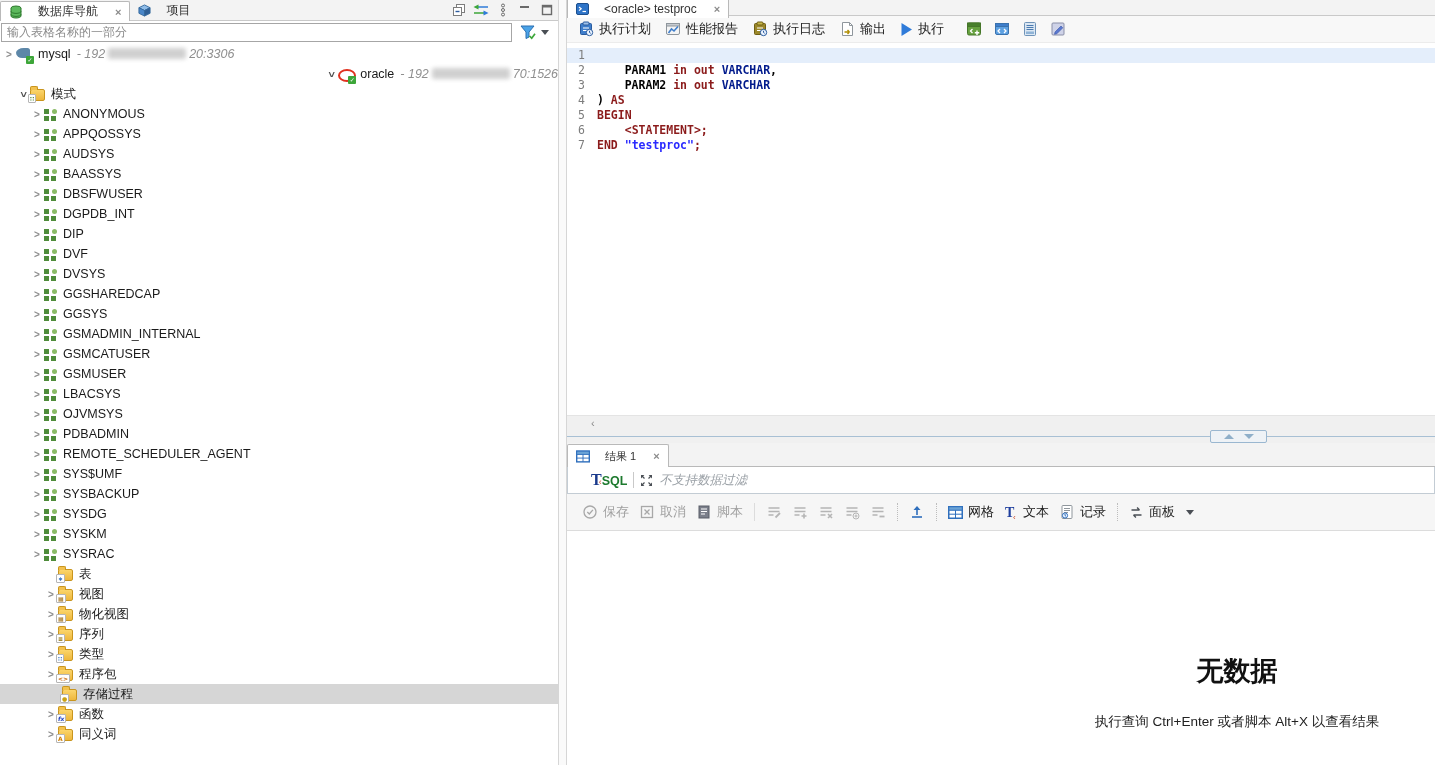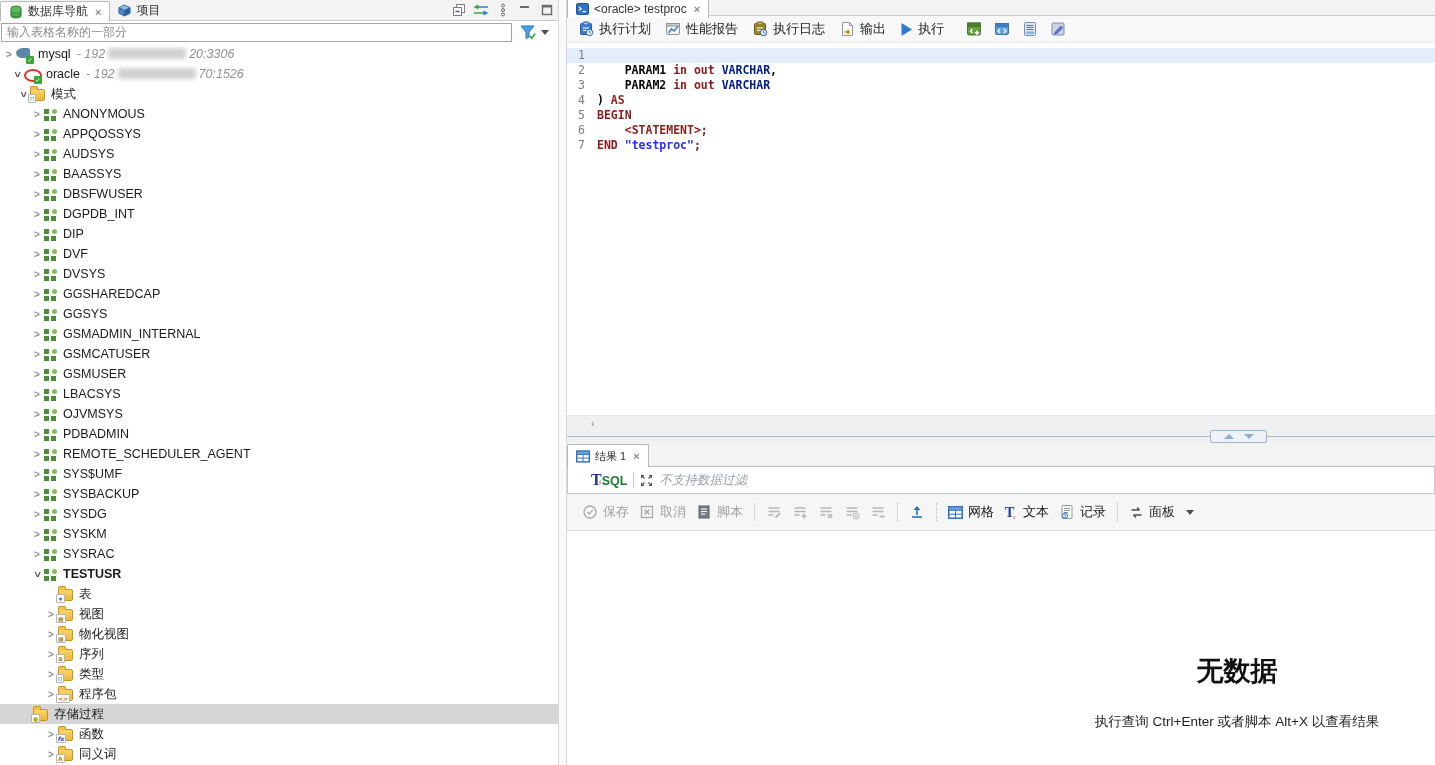--- a/index.html
+++ b/index.html
@@ -6,21 +6,21 @@
   html,body{width:1435px;height:765px;overflow:hidden;background:#fff;
     font-family:"Liberation Sans","DejaVu Sans",sans-serif;font-size:12.5px;color:#1a1a1a}
   .app{position:relative;width:1435px;height:765px}
 
   
   .nav-panel{position:absolute;left:0;top:0;width:558px;height:765px;background:#fff}
   .vsash{position:absolute;left:558px;top:0;width:9px;height:765px;background:#fafafa;
     border-left:1px solid #d6d6d6;border-right:1px solid #d6d6d6}
 
   .tabbar{display:flex;align-items:flex-end;height:21px;background:#f3f3f3;border-bottom:1px solid #c9c9c9}
-  .tab{display:inline-flex;align-items:center;gap:5px;height:20px;padding:0 8px;font-size:12px;
+  .tab{display:inline-flex;align-items:center;gap:15px;height:20px;padding:0 8px;font-size:12px;
     color:#333;cursor:default;white-space:nowrap}
   .tab.active{background:#fff;border:1px solid #b9b9b9;border-bottom:none;border-radius:2px 2px 0 0;margin-bottom:-1px}
   .tclose{color:#8a8a8a;font-weight:bold;font-size:11px;margin-left:2px}
   .tclose::before{content:"×"}
   .tb-spacer{flex:1}
   .hbtn{display:inline-flex;align-items:center;justify-content:center;width:22px;height:19px;margin-bottom:1px}
 
   .nav-filter{display:flex;align-items:center;height:23px;padding:1px 1px 2px 1px;background:#fff}
   .nav-filter input{flex:1;height:19px;border:1px solid #a6a6a6;padding:0 5px;font-size:12px;
     font-family:Liberation Serif, serif;color:#333;outline:none}
@@ -198,21 +198,21 @@
 
     <div class="tree">
         <div class="trow" style="padding-left: 2px;">
     <span class="chev">&gt;</span>
     <i class="tic ic-mysql"></i>
     <span class="tlabel">mysql</span>
     <span class="tdetail">
       <span class="dpre">- 192</span><span class="blur"></span><span class="dsuf">20:3306</span>
     </span>
   </div>
-        <div class="trow" style="padding-left: 10px;">
+        <div class="trow" style="padding-left: 10px; justify-content: flex-end;">
     <span class="chev open">&gt;</span>
     <i class="tic ic-oracle"></i>
     <span class="tlabel">oracle</span>
     <span class="tdetail">
       <span class="dpre">- 192</span><span class="blur"></span><span class="dsuf">70:1526</span>
     </span>
   </div>
         <div class="trow" style="padding-left: 16px;">
     <span class="chev open">&gt;</span>
     <i class="tic ic-folder-schema ic-folder"></i>
@@ -350,26 +350,20 @@
     <i class="tic ic-schema"></i>
     <span class="tlabel">SYSKM</span>
 
   </div>
         <div class="trow" style="padding-left: 30px;">
     <span class="chev">&gt;</span>
     <i class="tic ic-schema"></i>
     <span class="tlabel">SYSRAC</span>
 
   </div>
-        <div class="trow" style="padding-left: 30px;">
-    <span class="chev open">&gt;</span>
-    <i class="tic ic-schema"></i>
-    <span class="tlabel b">TESTUSR</span>
-
-  </div>
         <div class="trow" style="padding-left: 44px;">
     <span class="chev"></span>
     <i class="tic ic-folder-table ic-folder"></i>
     <span class="tlabel">表</span>
 
   </div>
         <div class="trow" style="padding-left: 44px;">
     <span class="chev">&gt;</span>
     <i class="tic ic-folder-view ic-folder"></i>
     <span class="tlabel">视图</span>
@@ -392,21 +386,21 @@
     <i class="tic ic-folder-type ic-folder"></i>
     <span class="tlabel">类型</span>
 
   </div>
         <div class="trow" style="padding-left: 44px;">
     <span class="chev">&gt;</span>
     <i class="tic ic-folder-pkg ic-folder"></i>
     <span class="tlabel">程序包</span>
 
   </div>
-        <div class="trow selected" style="padding-left: 19px; align-items: center;">
+        <div class="trow selected" style="padding-left: 48px; align-items: center;">
     <span class="chev"></span>
     <i class="tic ic-folder-proc ic-folder"></i>
     <span class="tlabel">存储过程</span>
 
   </div>
         <div class="trow" style="padding-left: 44px;">
     <span class="chev">&gt;</span>
     <i class="tic ic-folder-func ic-folder"></i>
     <span class="tlabel">函数</span>
 

